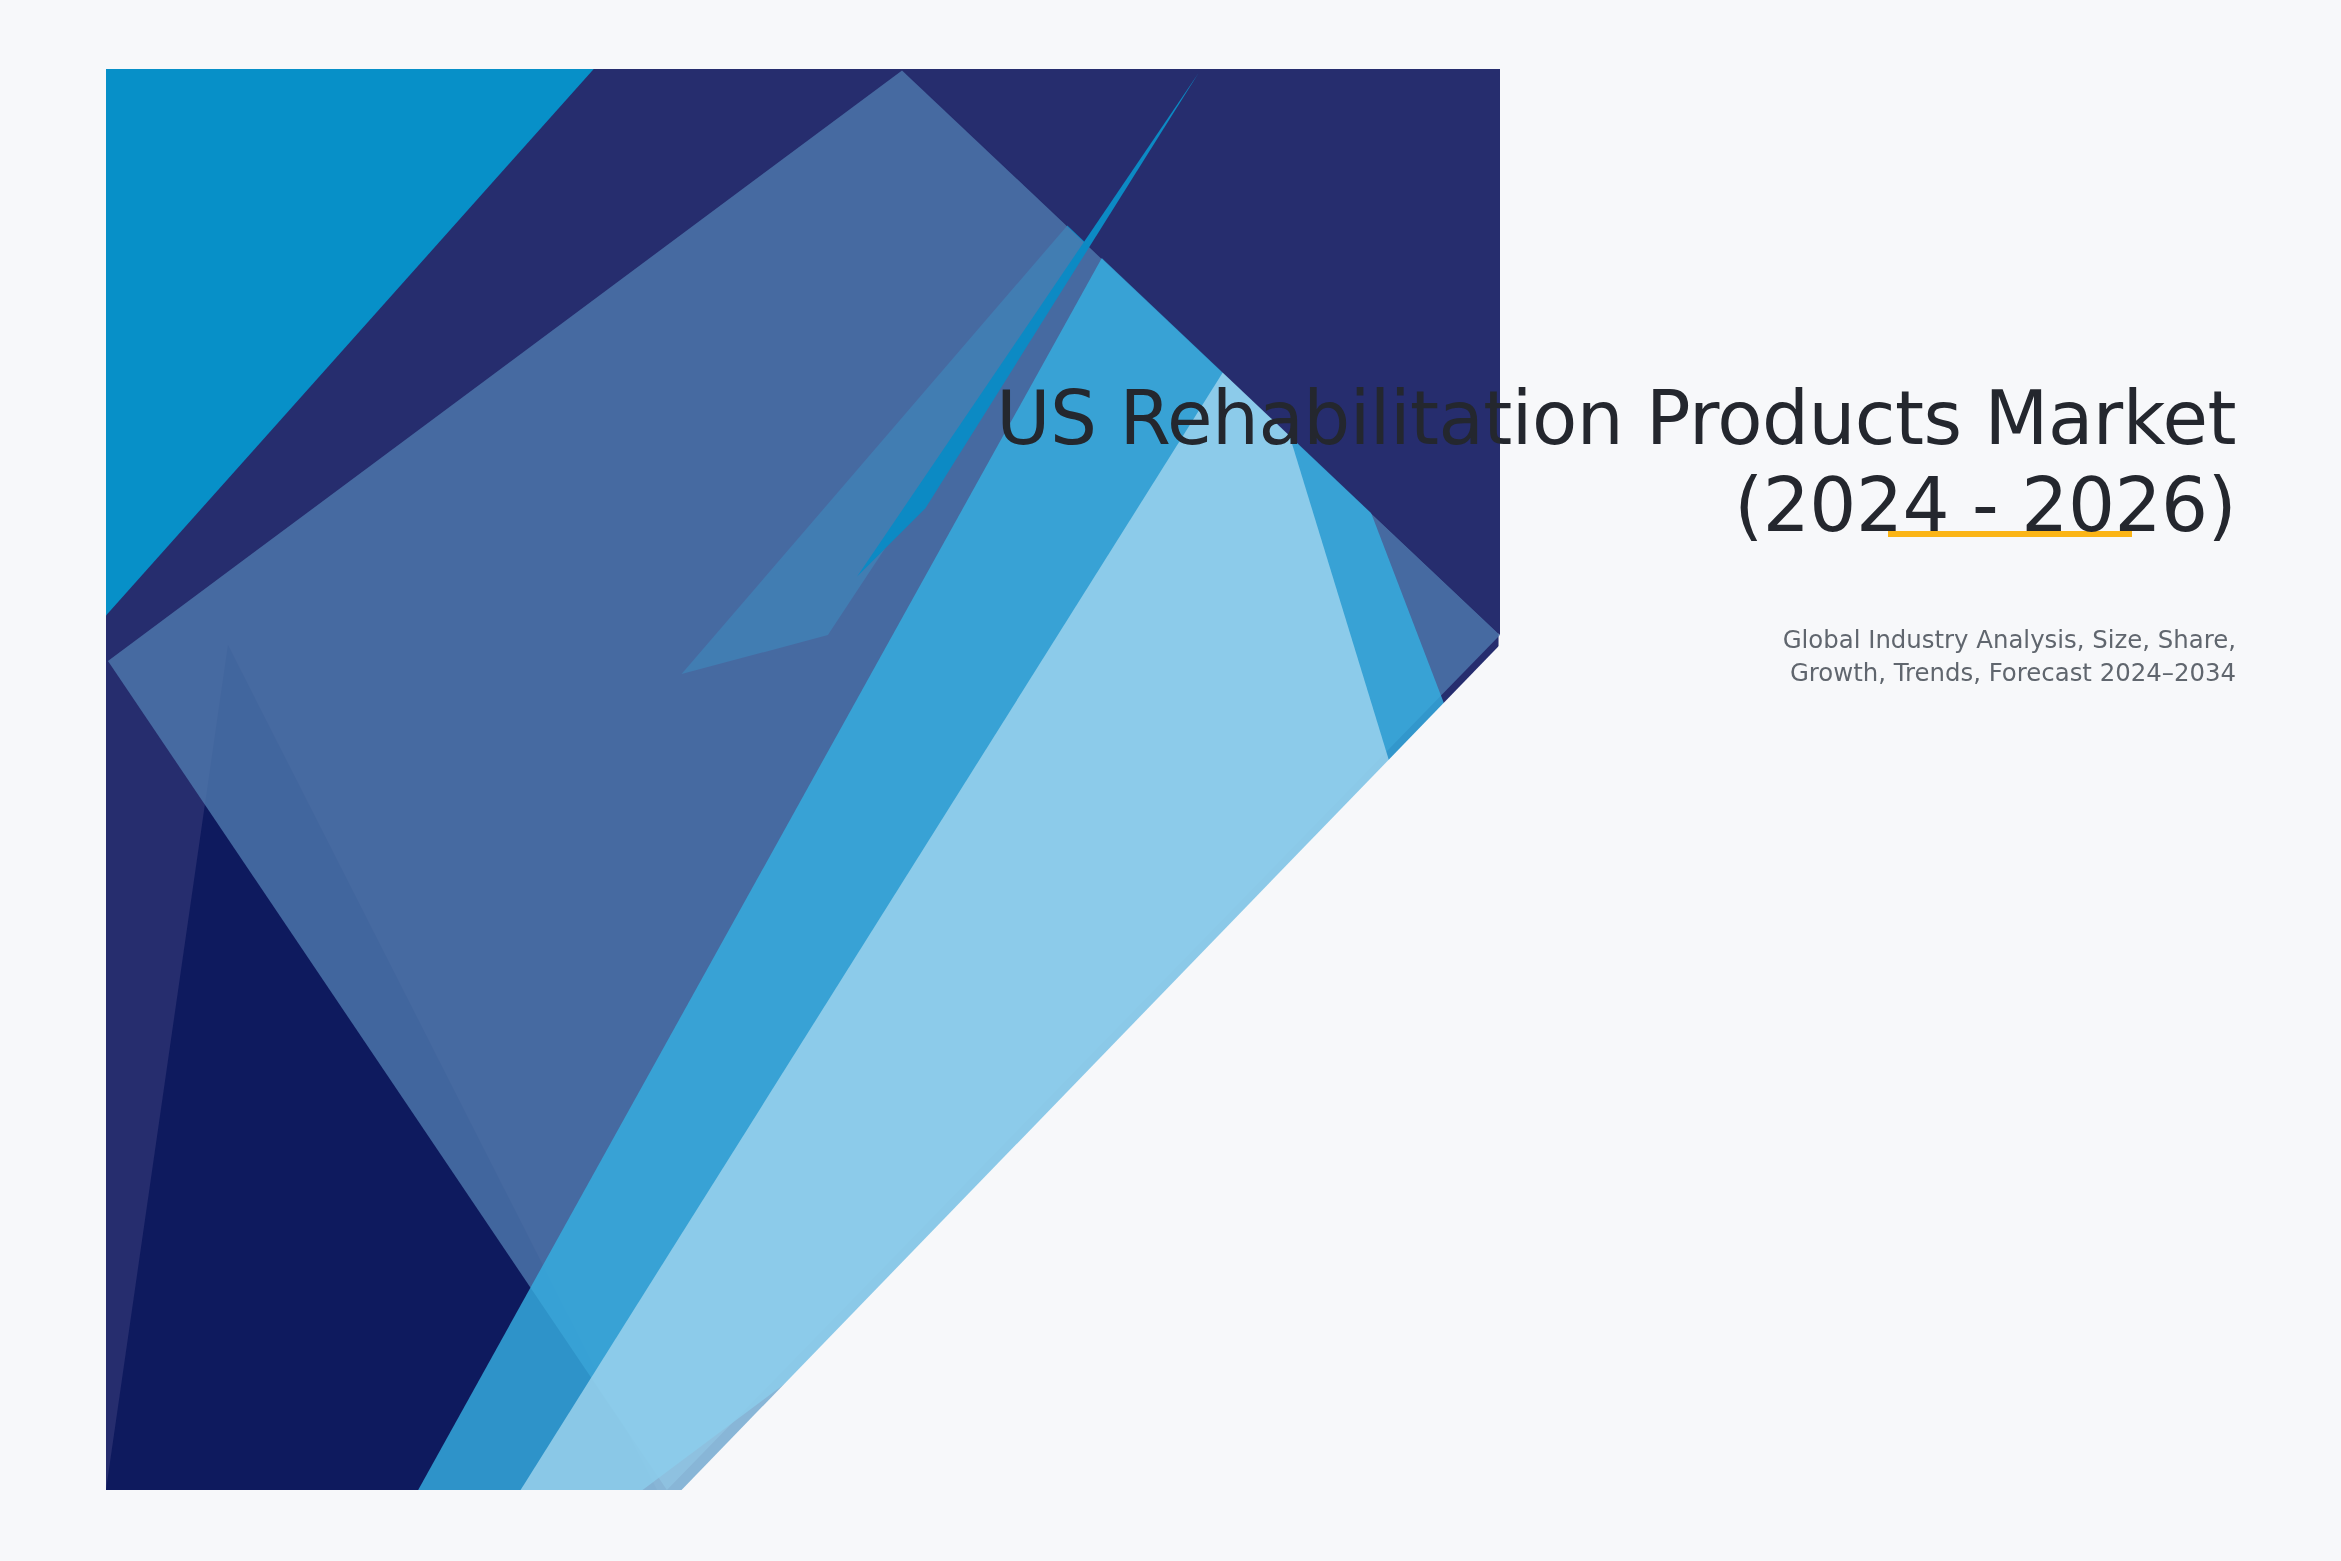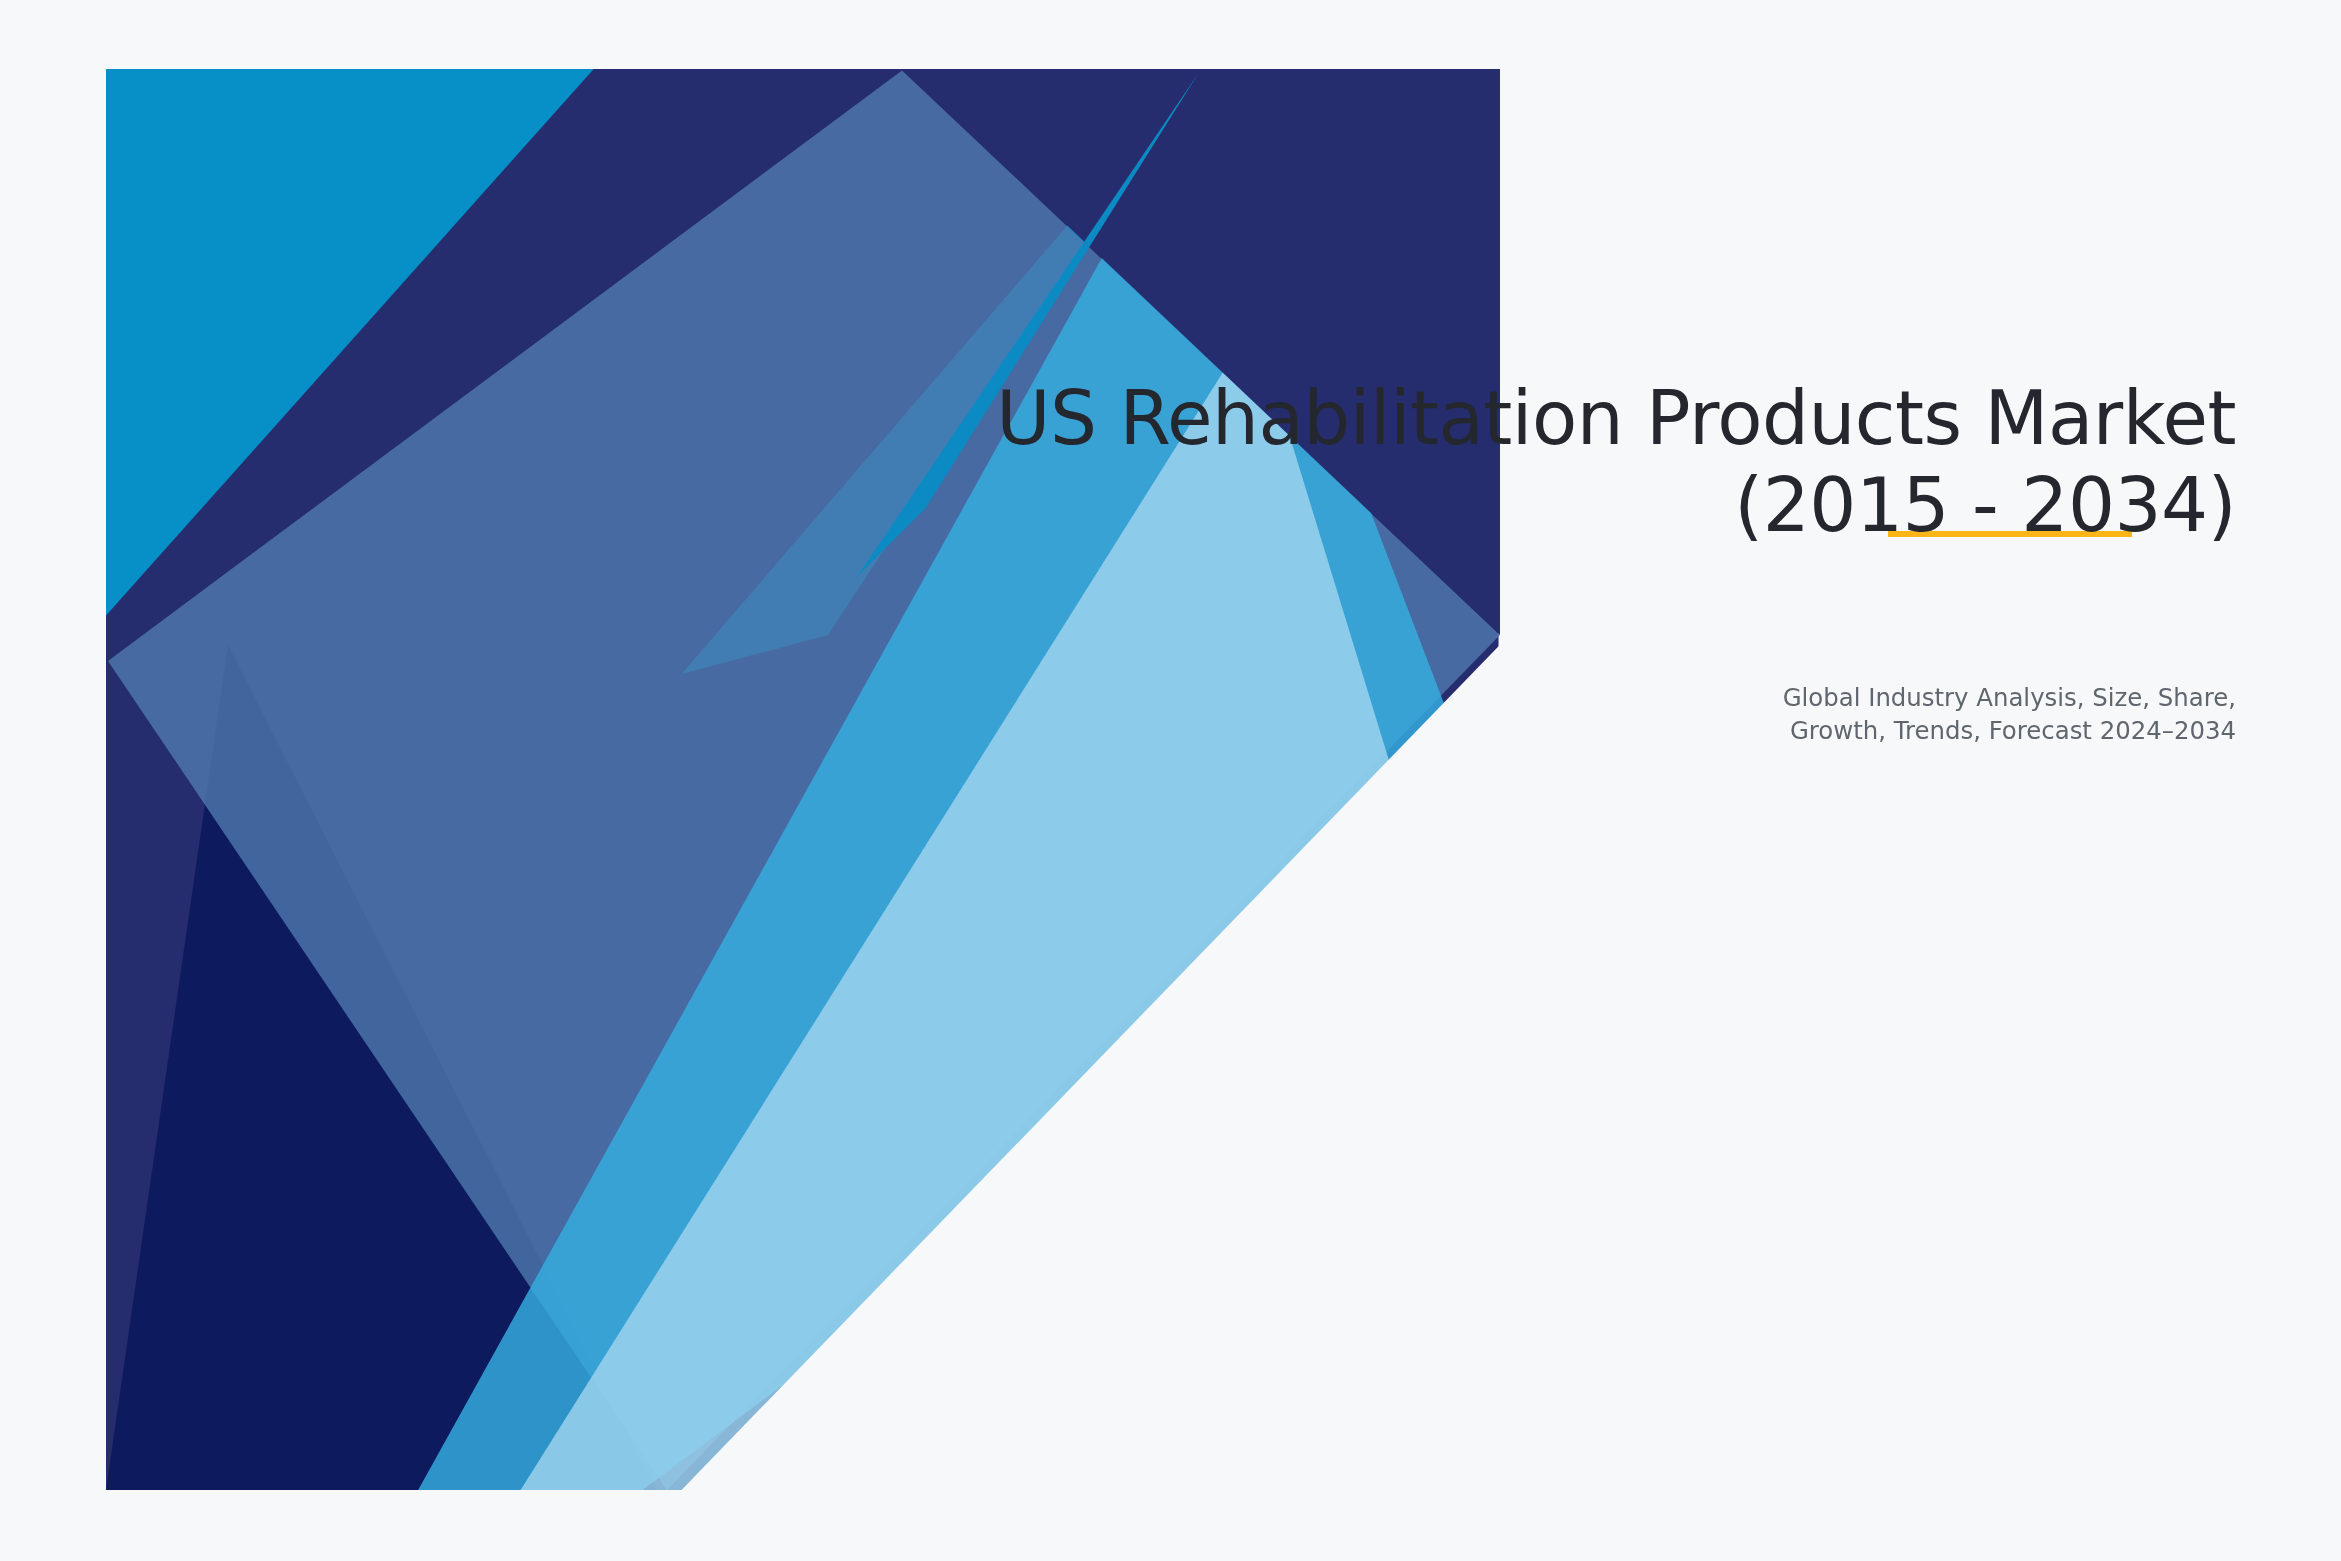--- a/index.html
+++ b/index.html
@@ -66,21 +66,21 @@
     width: 244px;
     height: 6.3px;
     background: #FBB516;
     z-index: 2;
   }
 
   .page-subtitle {
     margin: 0;
     position: absolute;
     right: 106px;
-    top: 682px;
+    top: 624px;
     width: 732px;
     text-align: right;
     font-family: "DejaVu Sans", sans-serif;
     font-weight: 400;
     font-size: 24.4px;
     line-height: 1.34;
     color: #60666E;
     white-space: pre-line;
   }
 </style>
@@ -120,20 +120,20 @@
         <polygon points="2858,1180 2858,2912 1180,2912" fill="#F7F8FA"></polygon>
 
       </g>
     </svg>
   </div>
 
   <div class="title-underline"></div>
 
   <div class="title-block">
     <h1 class="page-title">US Rehabilitation Products Market
-(2015 - 2034)</h1>
+(2024 - 2026)</h1>
   </div>
 
   <p class="page-subtitle">Global Industry Analysis, Size, Share,
 Growth, Trends, Forecast 2024–2034</p>
 
 </div>
 
 
 </body></html>

